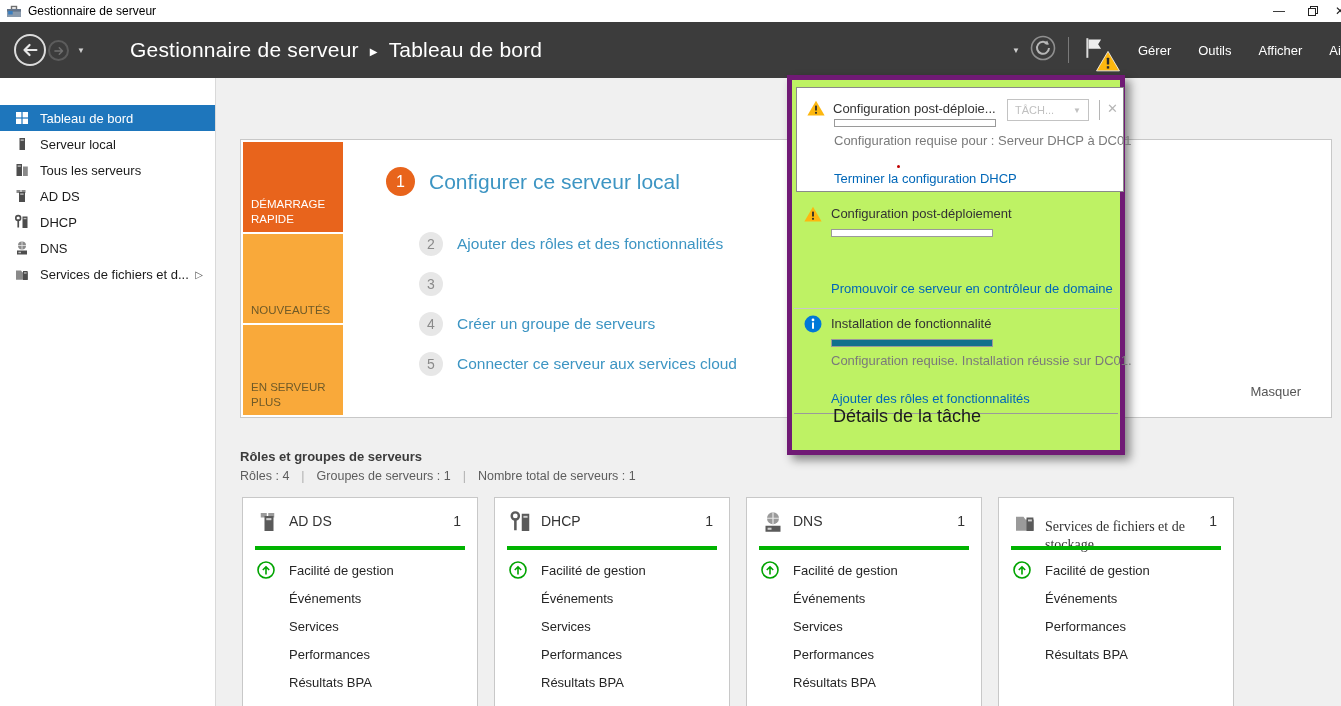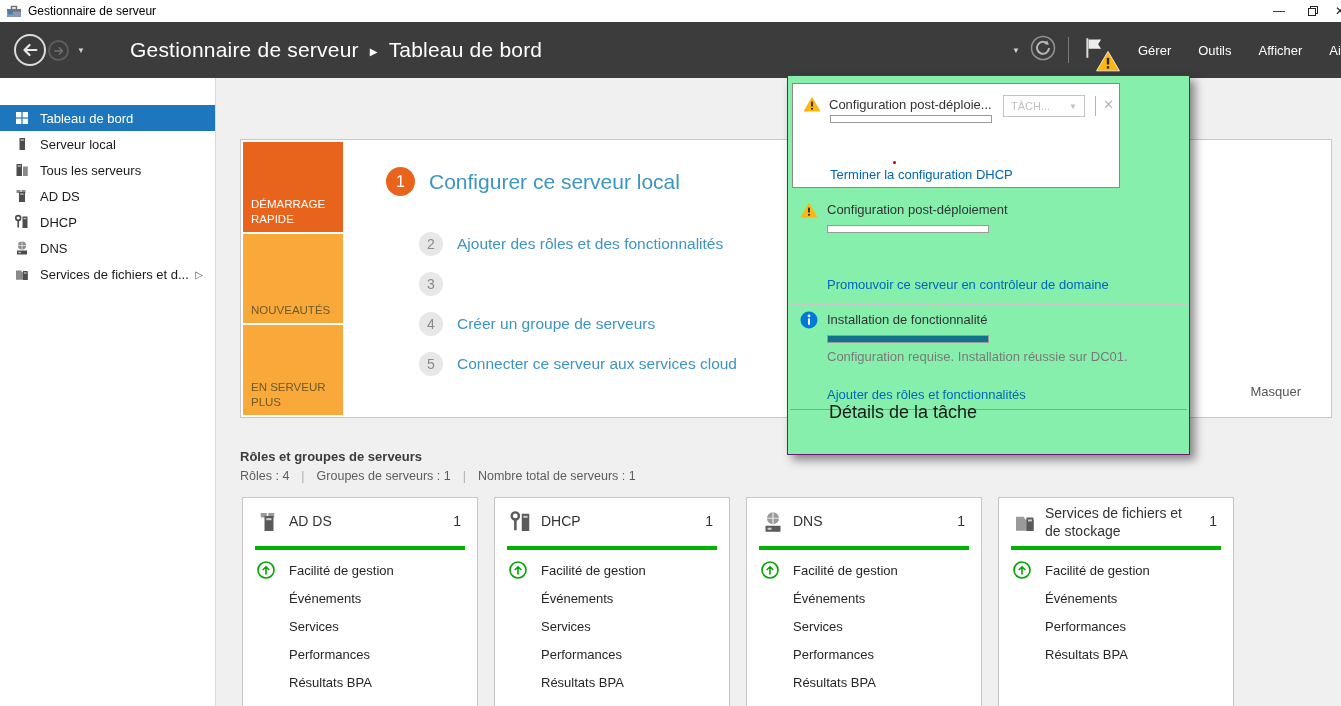--- a/index.html
+++ b/index.html
@@ -73,31 +73,31 @@
   .hide-link { position:absolute; right:30px; bottom:18px; font-size:13px; color:#555; cursor:default; }
 
   .roles-title { position:absolute; left:24px; top:371px; font-size:13px; font-weight:bold; color:#3b3b3b; }
   .roles-stats { position:absolute; left:24px; top:391px; display:flex; gap:12px; align-items:center;
                  font-size:12.5px; color:#5d5d5d; }
   .roles-stats .div { color:#b0b0b0; }
 
   .card { position:absolute; top:419px; width:236px; height:300px; background:#fff; border:1px solid #c8c8c8; }
   .card .cicon { position:absolute; left:14px; top:12px; }
   .card .ctitle { position:absolute; left:46px; top:15px; font-size:14px; color:#333; }
-  .card .ctitle.two { top:6px; width:154px; line-height:1.3; }
+  .card .ctitle.two { top:20px; width:154px; line-height:1.3;font-family:Liberation Serif, serif; }
   .card .ccount { position:absolute; right:16px; top:15px; font-size:14px; color:#333; }
   .card .gbar { position:absolute; left:12px; right:12px; top:48px; height:4px; background:#00b300; }
   .card .rows { position:absolute; left:0; right:0; top:58px; }
   .card .crow { position:relative; height:28px; display:flex; align-items:center; padding-left:46px;
                 font-size:13px; color:#262626; cursor:default; }
   .card .crow svg.rowicon { position:absolute; left:13px; top:4px; }
 
   
-  .notif-panel { position:absolute; left:787px; top:75px; width:403px; height:380px; background:#86efac;
-                 border:1px solid #701a75; box-shadow:5px 5px 9px rgba(0,0,0,.45); z-index:20; }
+  .notif-panel { position:absolute; left:787px; top:75px; width:338px; height:380px; background:#bef264;
+                 border:5px solid #701a75; box-shadow:5px 5px 9px rgba(0,0,0,.45); z-index:20; }
   .notif-card1 { position:absolute; left:4px; top:7px; width:328px; height:105px; background:#fff;
                  border:1px solid #8a8a8a; }
   .n-icon { position:absolute; width:18px; height:18px; }
   .n-title { position:absolute; font-size:13px; color:#333; white-space:nowrap; }
   .n-msg { position:absolute; font-size:13px; color:#7a7a7a; white-space:nowrap; }
   .n-link { position:absolute; font-size:13px; color:#0067b8; white-space:nowrap; cursor:default; }
   .pbar { position:absolute; width:162px; height:8px; border:1px solid #9a9a9a; background:#fff; }
   .pfill { height:100%; background:#11718c; width:0; }
   .task-btn { position:absolute; left:210px; top:11px; width:82px; height:22px; border:1px solid #c3c3c3;
               color:#c0c0c0; font-size:11px; display:flex; align-items:center; justify-content:space-between;
@@ -434,20 +434,21 @@
       <span class="n-title" style="left:36px;top:13px">Configuration post-déploie...</span>
       <span class="task-btn">
         <span>TÂCH...</span>
         <span class="caret">▼</span>
       </span>
       <span class="n-vsep"></span>
       <span class="n-close">✕</span>
       <div class="pbar" style="left:37px;top:31px">
         <div class="pfill" style="width: 0%;"></div>
       </div>
+      <span class="n-msg" style="left:37px;top:45px">Configuration requise pour : Serveur DHCP à DC01</span>
       <span class="red-dot"></span>
       <span class="n-link" style="left:37px;top:83px">Terminer la configuration DHCP</span>
     </div>
 
     <svg class="n-icon" style="left:12px;top:125px" viewBox="0 0 18 16">
       <path d="M9 0.8 L17.6 15.4 H0.4 Z" fill="#fdb70f"></path>
       <rect x="8.1" y="5.6" width="1.8" height="5" rx="0.4" fill="#2b2b2b"></rect>
       <rect x="8.1" y="11.9" width="1.8" height="1.8" fill="#2b2b2b"></rect>
     </svg>
     <span class="n-title" style="left:39px;top:126px">Configuration post-déploiement</span>

